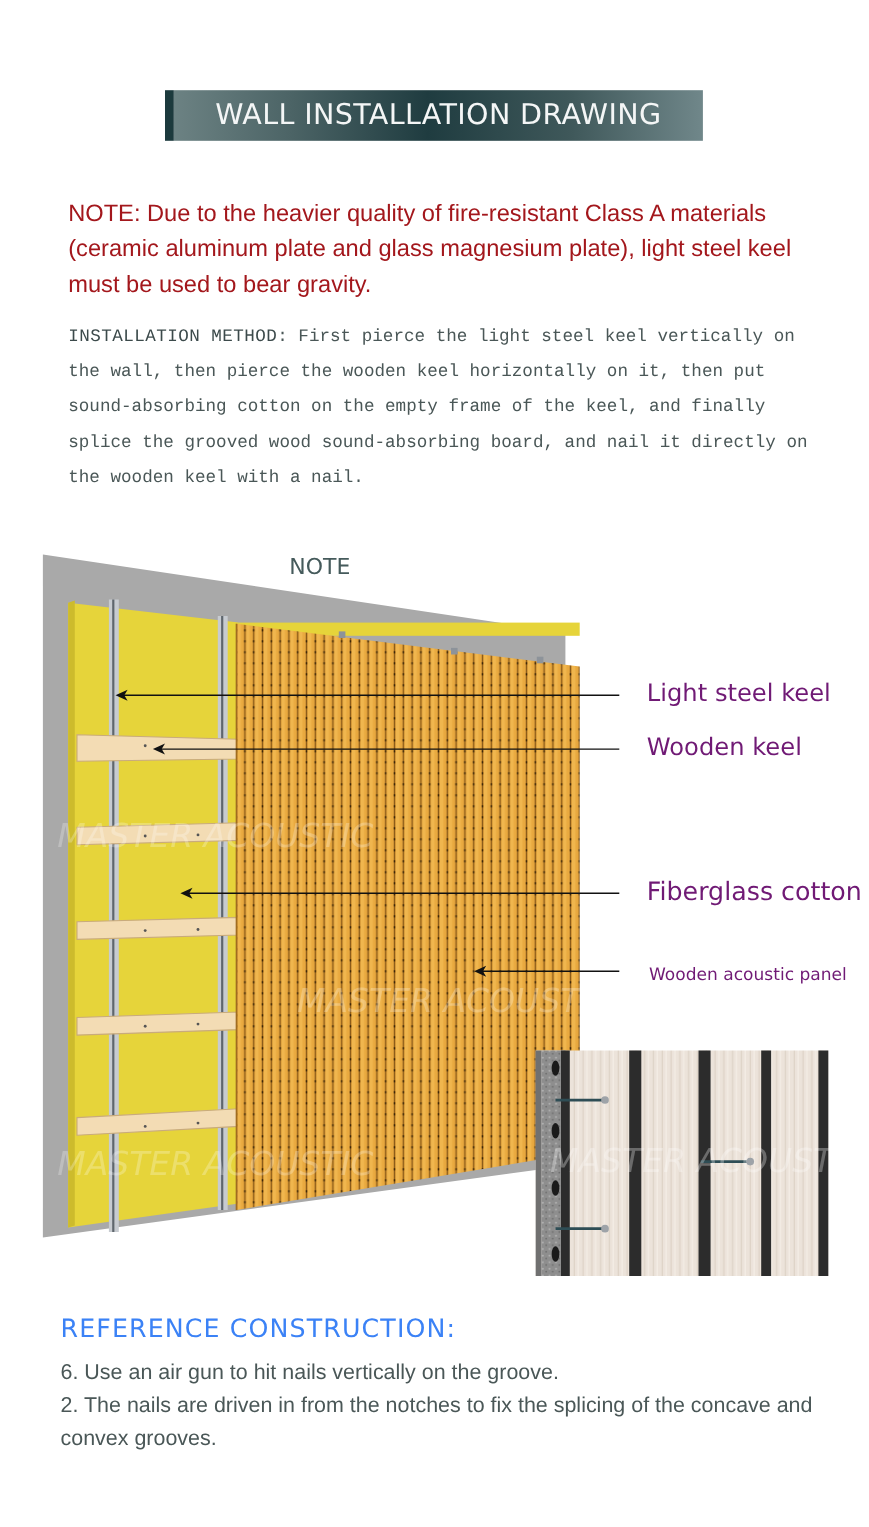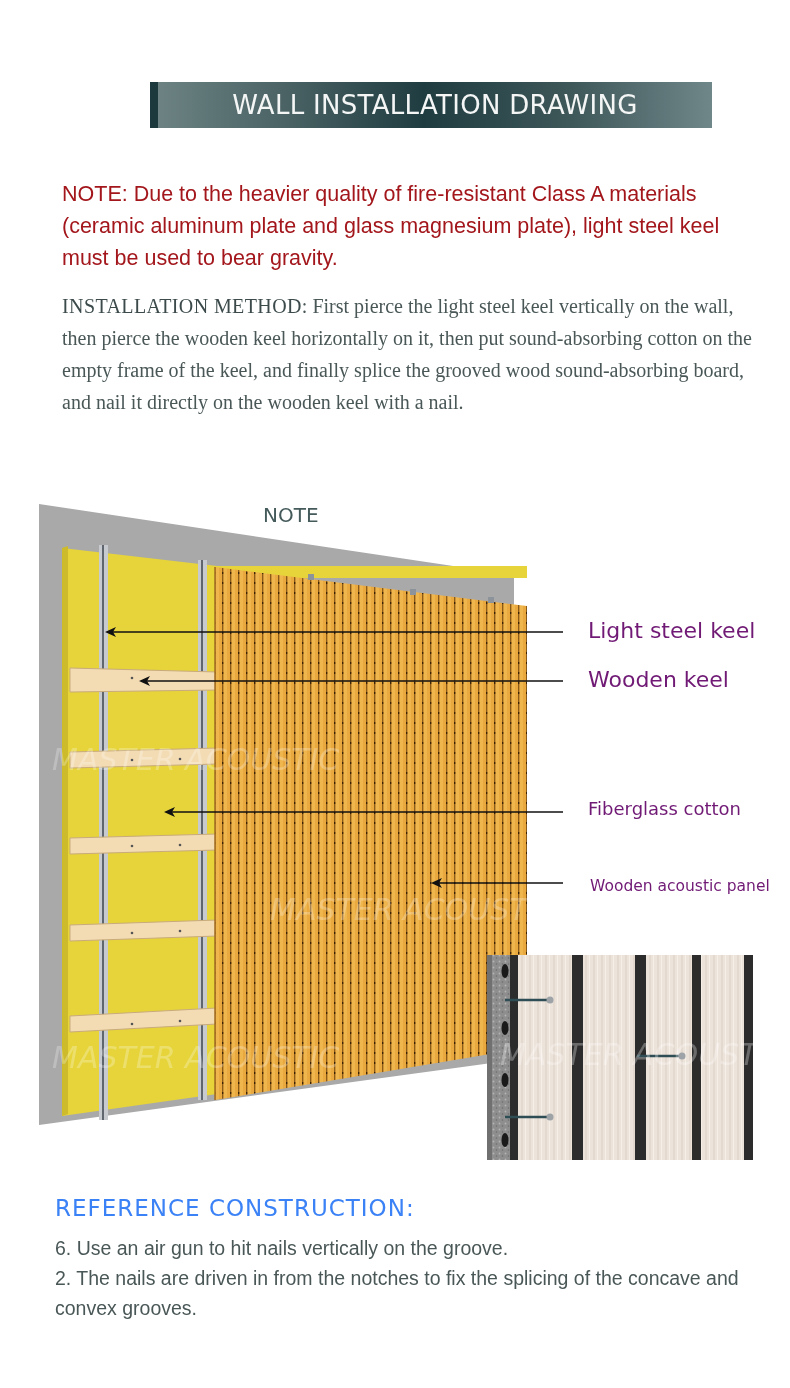--- a/index.html
+++ b/index.html
@@ -1,38 +1,38 @@
 <!DOCTYPE html>
 <html><head>
 <meta charset="utf-8">
 <style>
   html, body { margin:0; padding:0; background:#ffffff; }
   body { width:790px; height:1388px; position:relative; overflow:hidden; font-family:"Liberation Sans", "DejaVu Sans", sans-serif; }
   .banner {
-    position:absolute; left:150px; top:82px; width:562px; height:46px;
+    position:absolute; left:150px; top:82px; width:489px; height:46px;
     background: linear-gradient(90deg, #6c8283 0%, #4c6466 22%, #1f3c40 48%, #3f585a 75%, #70878a 100%);
     border-left:8px solid #1c3a3d; box-sizing:border-box;
     display:flex; align-items:center; justify-content:center;
   }
   .banner-title { color:#f4f6f6; font-size:26px; letter-spacing:0.3px; font-family:"DejaVu Sans", sans-serif; font-weight:500; }
   .note {
     position:absolute; left:62px; top:178px; width:690px;
     color:#a3171c; font-size:21.5px; line-height:32px; font-family:"Liberation Sans", sans-serif;
   }
   .note .lbl { font-weight:400; }
   .method {
     position:absolute; left:62px; top:290px; width:690px;
-    color:#4a5757; font-size:20px; line-height:32px; font-family:Liberation Serif, serif;
+    color:#4a5757; font-size:16px; line-height:32px; font-family:Liberation Mono, monospace;
   }
   .method .lbl { color:#3c4a4b; letter-spacing:0.4px; }
   .wall-label { position:absolute; left:263px; top:503px; font-size:20px; color:#455a5b; font-family:"DejaVu Sans", sans-serif; }
   .callout { position:absolute; color:#701a75; font-family:"DejaVu Sans", sans-serif; }
   .c1 { left:588px; top:618px; font-size:22px; }
   .c2 { left:588px; top:667px; font-size:22px; }
-  .c3 { left:588px; top:798px; font-size:18px; }
+  .c3 { left:588px; top:798px; font-size:23px; }
   .c4 { left:590px; top:877px; font-size:15.5px; }
   .ref-title {
     position:absolute; left:55px; top:1195px;
     color:#3b82f6; font-size:23px; letter-spacing:1px; font-family:"DejaVu Sans", sans-serif;
   }
   .ref-list { position:absolute; left:55px; top:1233px; width:700px; color:#4a5757; font-size:19.5px; line-height:30px; font-family:"Liberation Sans", sans-serif; }
   .ref-list div { margin:0; }
 </style>
 </head>
 <body>

